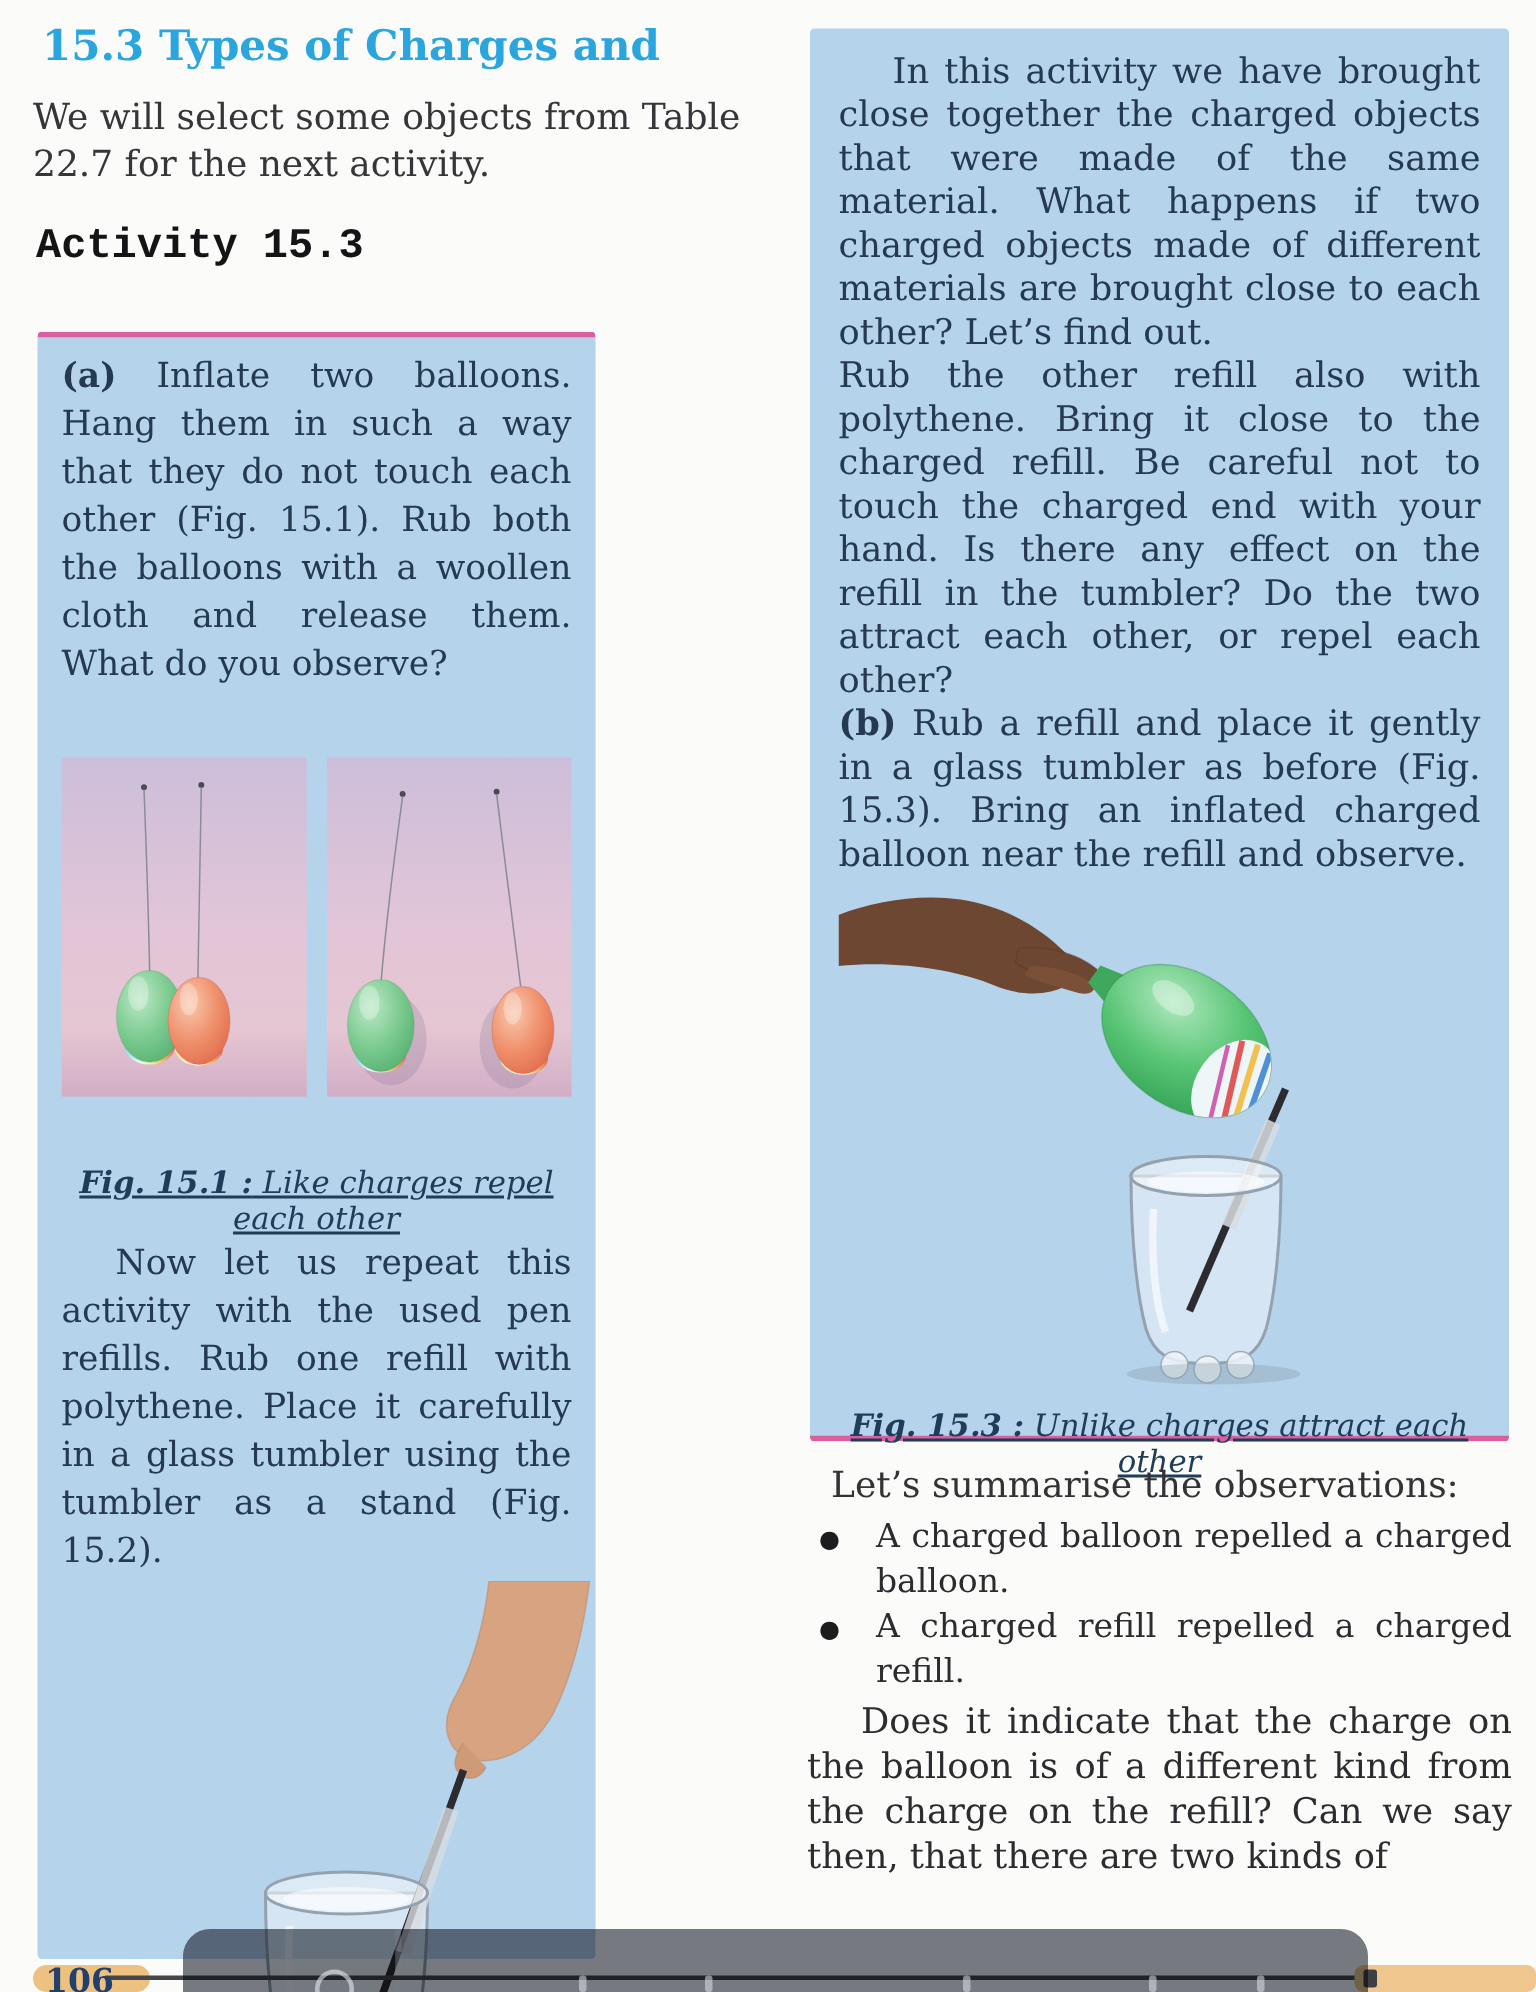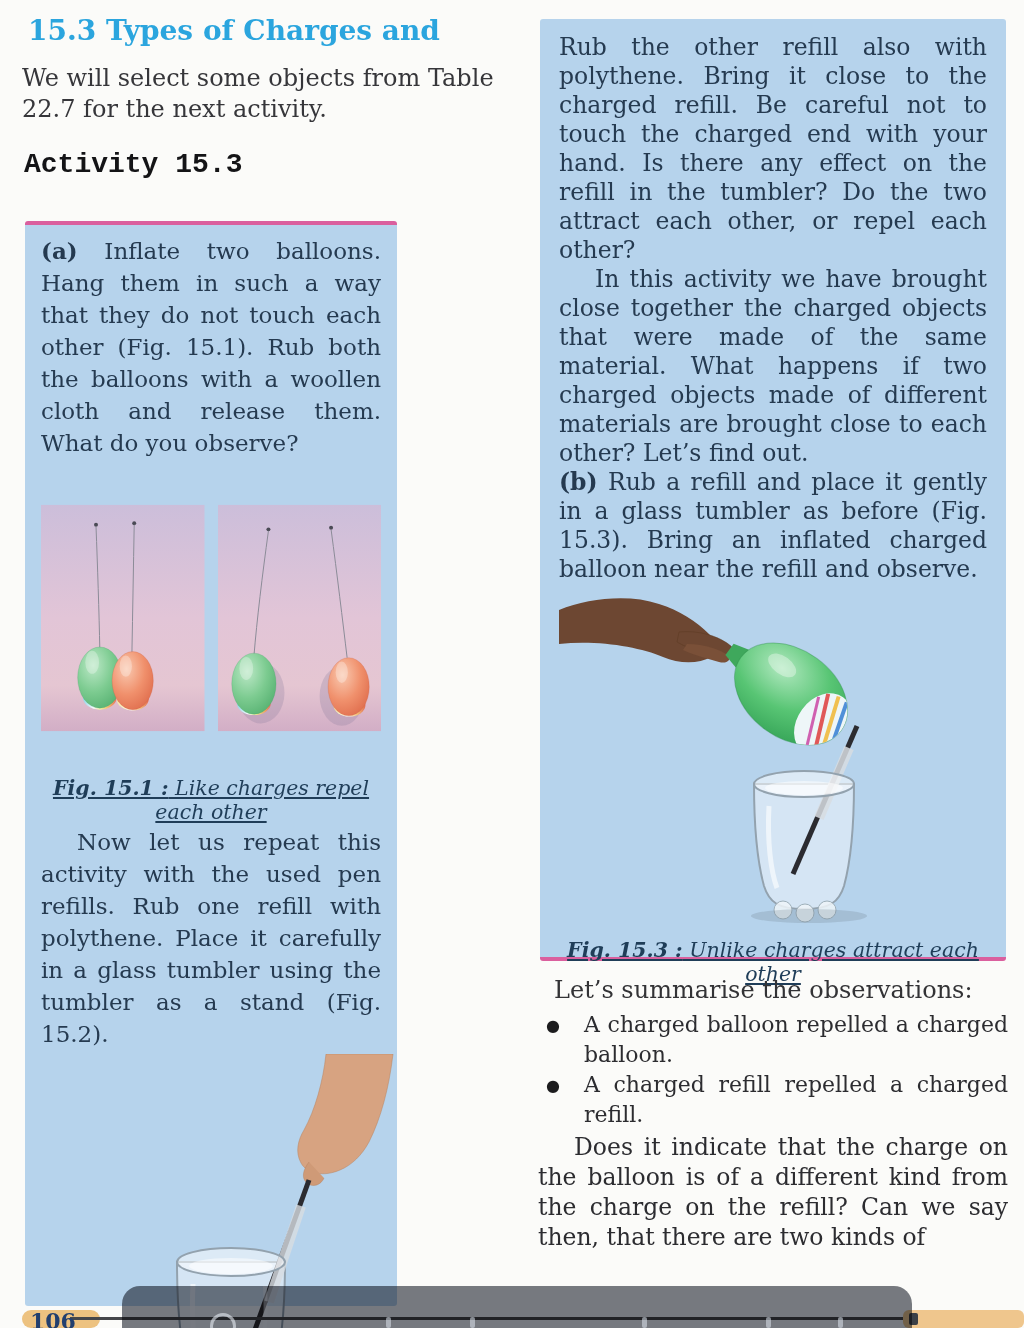--- a/index.html
+++ b/index.html
@@ -186,22 +186,22 @@
         <circle cx="214" cy="344" r="10" fill="rgba(238,244,248,.85)" stroke="#9fb0ba"></circle>
         <ellipse cx="196" cy="350" rx="62" ry="7" fill="rgba(120,135,150,.28)"></ellipse>
       </g>
     </svg>
   </div>
 
   <p class="caption"><span class="figlabel">Fig. 15.2 :</span><span> Interaction between like charges</span></p>
 </div>
 
 <div class="box box-right">
+  <p class="bodytext indent">In this activity we have brought close together the charged objects that were made of the same material. What happens if two charged objects made of different materials are brought close to each other? Let’s find out.</p>
   <p class="bodytext">Rub the other refill also with polythene. Bring it close to the charged refill. Be careful not to touch the charged end with your hand. Is there any effect on the refill in the tumbler? Do the two attract each other, or repel each other?</p>
-  <p class="bodytext indent">In this activity we have brought close together the charged objects that were made of the same material. What happens if two charged objects made of different materials are brought close to each other? Let’s find out.</p>
   <p class="bodytext"><span class="plabel">(b)</span><span> Rub a refill and place it gently in a glass tumbler as before (Fig. 15.3). Bring an inflated charged balloon near the refill and observe.</span></p>
 
   <div class="fig-area">
     <svg viewBox="0 0 426 340" width="426" height="340">
       <defs>
         <radialGradient id="grn3" cx="32%" cy="32%" r="85%">
           <stop offset="0" stop-color="#b0e8bf"></stop>
             <stop offset=".5" stop-color="#58c574"></stop>
             <stop offset="1" stop-color="#2f9e52"></stop>
         </radialGradient>

